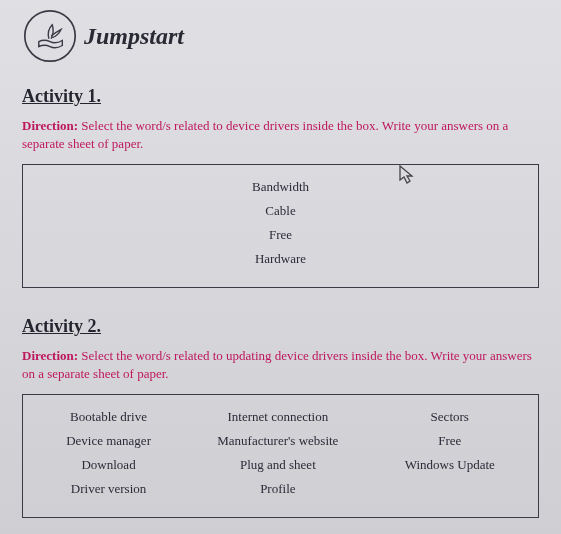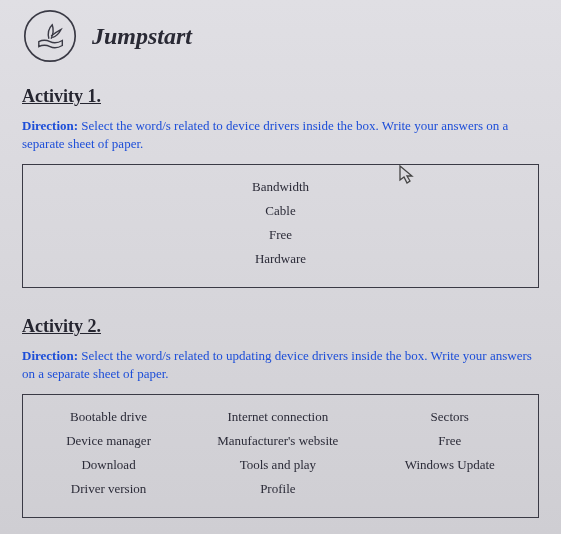--- a/index.html
+++ b/index.html
@@ -8,21 +8,21 @@
       height: 534px;
       background: linear-gradient(180deg, #e0dfe4 0%, #d6d5da 60%, #cfced3 100%);
       font-family: Georgia, 'Times New Roman', serif;
       color: #252530;
       padding: 8px 22px 12px 22px;
       position: relative;
     }
     .header {
       display: flex;
       align-items: center;
-      gap: 14px;
+      gap: 6px;
       margin-bottom: 22px;
     }
     .logo {
       width: 56px;
       height: 56px;
       flex: 0 0 auto;
     }
     .logo svg { width: 100%; height: 100%; display: block; }
     .title {
       font-size: 24px;
@@ -33,21 +33,21 @@
     .activity-label {
       font-size: 18px;
       font-weight: bold;
       text-decoration: underline;
       margin-bottom: 10px;
     }
     .direction {
       font-size: 13px;
       line-height: 1.35;
       margin-bottom: 12px;
-      color: #1d4ed8;
+      color: #be185d;
     }
     .direction b { font-weight: bold; }
     .box {
       border: 1px solid #3a3a45;
       padding: 14px 10px 20px 10px;
       display: flex;
       justify-content: space-around;
       margin-bottom: 28px;
     }
     .col {
@@ -103,21 +103,21 @@
 <div class="box" style="margin-bottom:6px;">
   <div class="col">
     <span>Bootable drive</span>
     <span>Device manager</span>
     <span>Download</span>
     <span>Driver version</span>
   </div>
   <div class="col">
     <span>Internet connection</span>
     <span>Manufacturer's website</span>
-    <span>Tools and play</span>
+    <span>Plug and sheet</span>
     <span>Profile</span>
   </div>
   <div class="col">
     <span>Sectors</span>
     <span>Free</span>
     <span>Windows Update</span>
   </div>
 </div>
 
 <div class="cursor">

